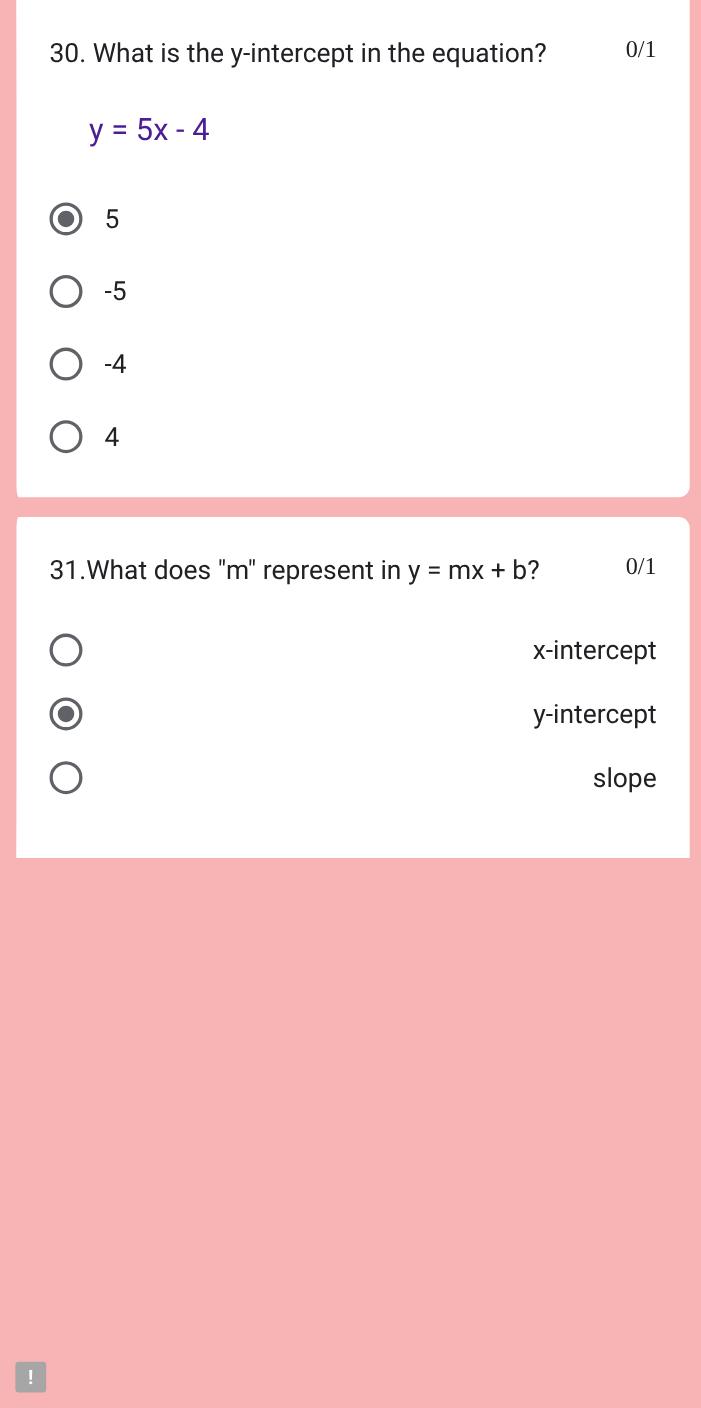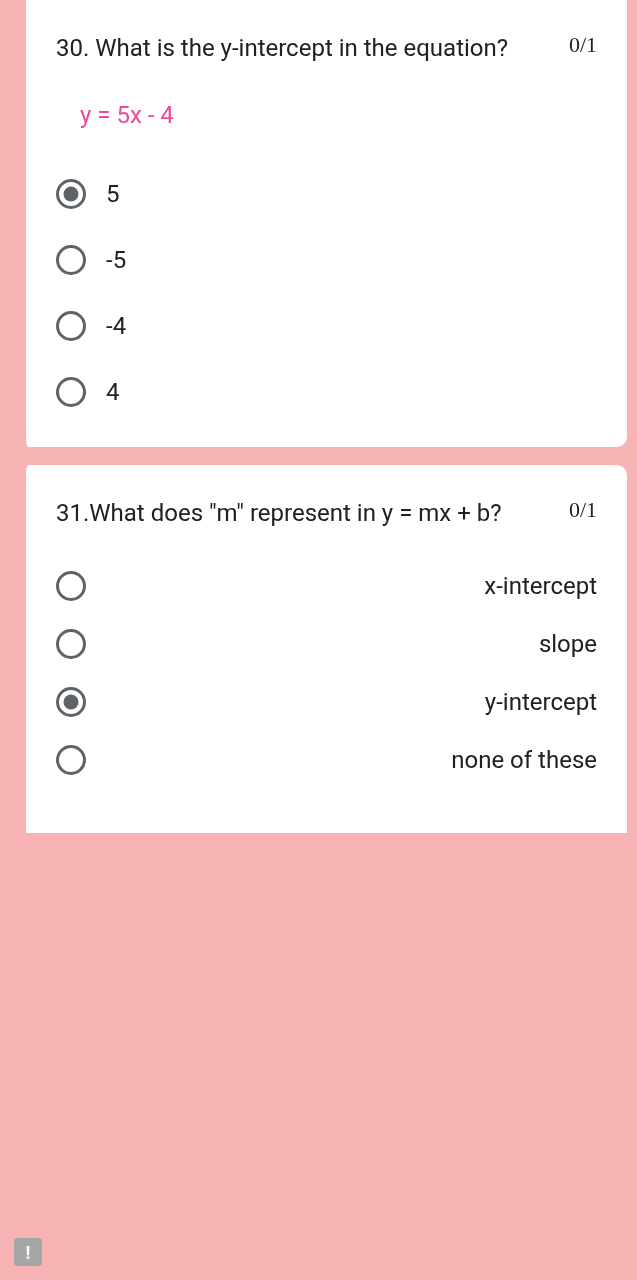--- a/index.html
+++ b/index.html
@@ -5,21 +5,21 @@
 * { box-sizing: border-box; margin: 0; padding: 0; }
 body {
   font-family: 'Google Sans', Roboto, Arial, sans-serif;
   background: #f8b4b4;
   width: 637px;
   height: 1280px;
   overflow: hidden;
   position: relative;
 }
 .page {
-  padding: 0 10px 0 18px;
+  padding: 0 10px 0 7px;
   border-radius: 23px;
 }
 .card {
   background: #fff;
   border-radius: 0 0 10px 10px;
   padding: 30px 30px 40px 30px;
   border-left: 8px solid #f8b4b4;
   margin-bottom: 18px;
 }
 .card:last-of-type {
@@ -41,23 +41,23 @@
   flex: 1;
 }
 .points {
   font-size: 22px;
   color: #202124;
   white-space: nowrap;
   padding-top: 2px;
   font-family: Liberation Serif, serif;
 }
 .equation {
-  font-size: 24px;
-  color: #ec4899;
-  margin: 35px 0 20px 24px;
+  font-size: 28px;
+  color: #4c1d95;
+  margin: 35px 0 20px 36px;
 }
 .options {
   margin-top: 50px;
 }
 .option {
   display: flex;
   align-items: center;
   gap: 20px;
   margin-bottom: 36px;
   cursor: pointer;
@@ -147,30 +147,26 @@
     <div class="qheader">
       <div class="qtitle">31.What does "m" represent in y = mx + b?</div>
       <div class="points">0/1</div>
     </div>
     <div class="options compact" style="margin-top:40px;">
       <div class="option">
         <div class="radio"></div>
         <div class="option-label">x-intercept</div>
       </div>
       <div class="option">
-        <div class="radio"></div>
-        <div class="option-label">slope</div>
-      </div>
-      <div class="option">
         <div class="radio selected"></div>
         <div class="option-label">y-intercept</div>
       </div>
       <div class="option">
         <div class="radio"></div>
-        <div class="option-label">none of these</div>
+        <div class="option-label">slope</div>
       </div>
     </div>
   </div>
 
 </div>
 
 <div class="report-btn">
   <span>!</span>
 </div>
 

